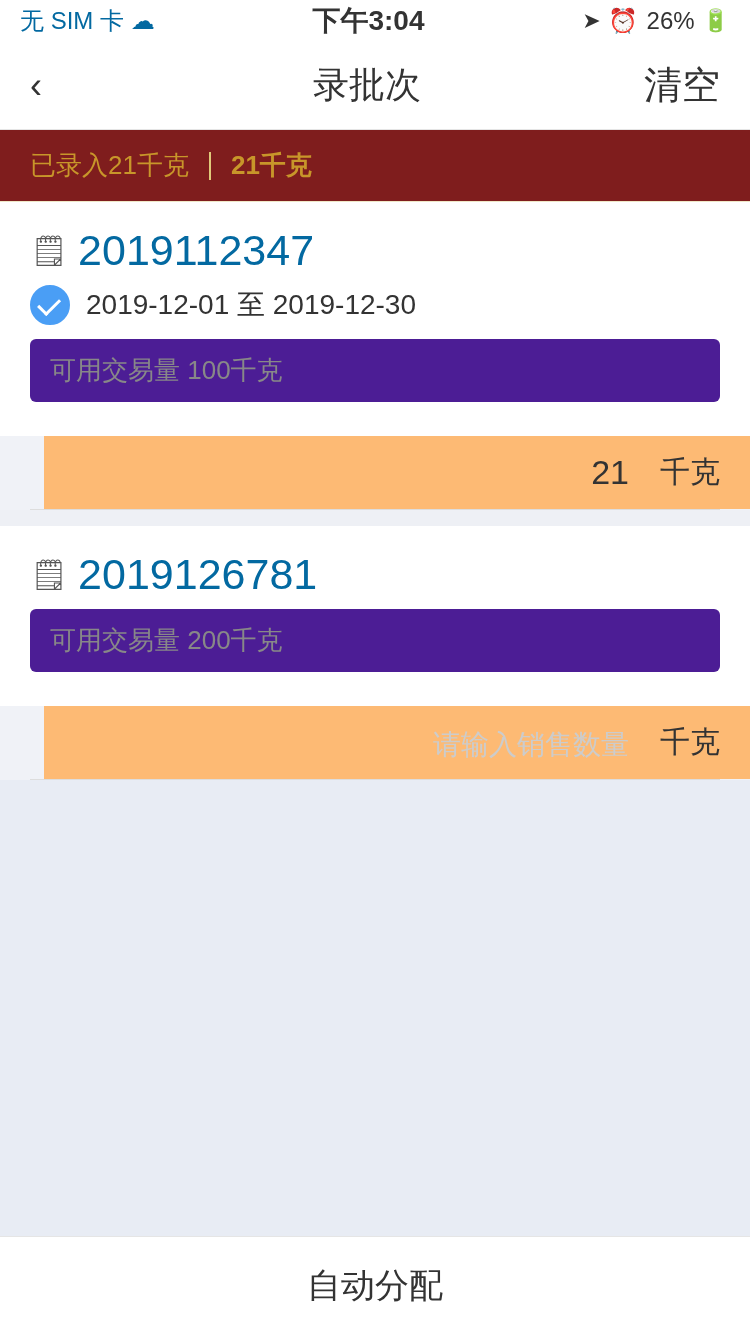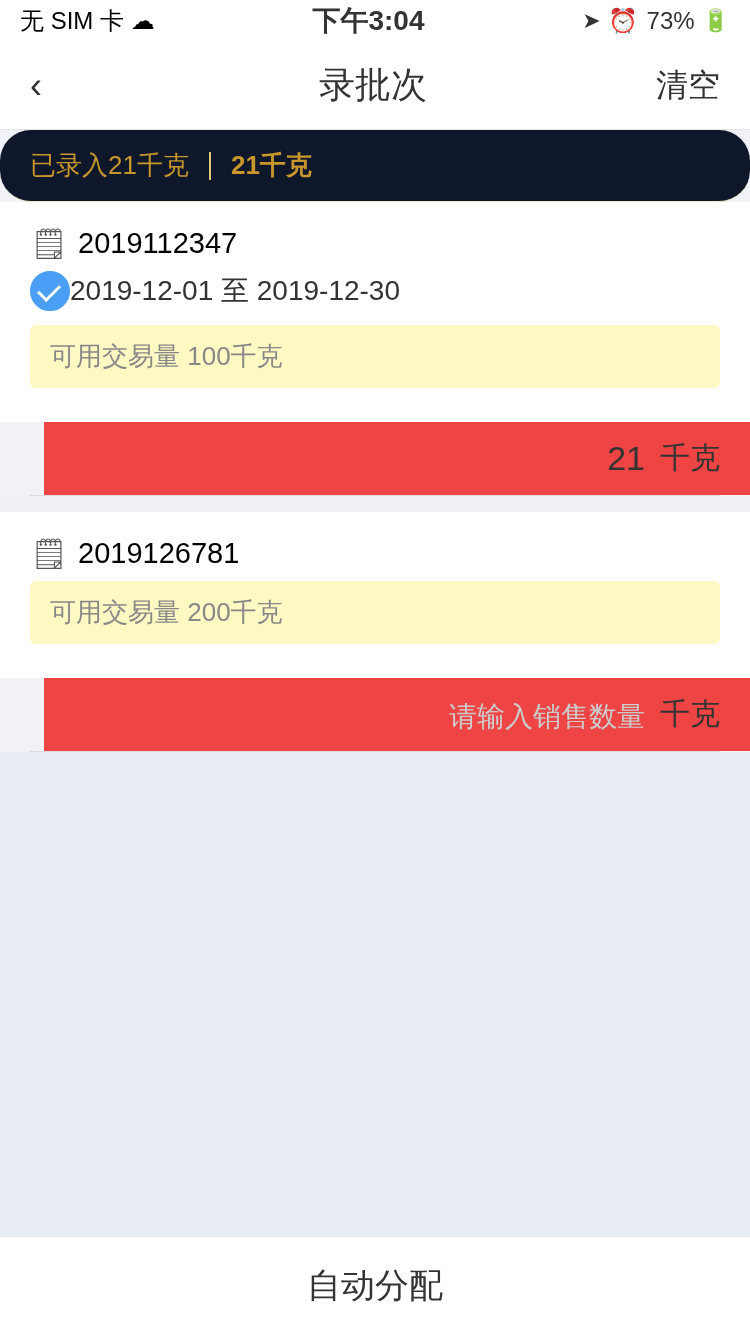--- a/index.html
+++ b/index.html
@@ -22,21 +22,21 @@
       align-items: center;
       justify-content: space-between;
       padding: 0 20px;
       font-size: 26px;
     }
     .status-left {
       display: flex;
       align-items: flex-start;
       gap: 10px;
       font-size: 24px;
-      color: #000000;
+      color: #0369a1;
     }
     .status-center {
       font-size: 28px;
       font-weight: 600;
       color: #333;
     }
     .status-right {
       display: flex;
       align-items: center;
       gap: 8px;
@@ -60,35 +60,34 @@
       color: #333;
       cursor: pointer;
       width: 60px;
     }
     .nav-title {
       font-size: 36px;
       font-weight: 500;
       color: #333;
     }
     .nav-action {
-      font-size: 32px;
+      font-size: 38px;
       color: #333;
       cursor: pointer;
     }
 
     
     .summary-bar {
       width: 750px;
-      background: #0f172a;
+      background: #7f1d1d;
       padding: 18px 30px;
       display: flex;
       align-items: center;
       gap: 20px;
       border-bottom: 1px solid #f0e8c8;
-      border-radius: 31px;
     }
     .summary-label {
       font-size: 26px;
       color: #c8962a;
     }
     .summary-divider {
       width: 2px;
       height: 28px;
       background: #e0c97a;
     }
@@ -111,28 +110,29 @@
       gap: 10px;
       margin-bottom: 10px;
     }
 
     .batch-icon {
       font-size: 30px;
       color: #555;
     }
 
     .batch-id {
-      font-size: 29px;
-      color: #000000;
+      font-size: 43px;
+      color: #0369a1;
       font-weight: 500;
     }
 
     .batch-row {
       display: flex;
       align-items: center;
+      gap: 16px;
       margin-bottom: 14px;
     }
 
     .radio-circle {
       width: 40px;
       height: 40px;
       border-radius: 50%;
       border: 2px solid #ccc;
       display: flex;
       align-items: center;
@@ -154,36 +154,37 @@
       transform: rotate(-45deg) translateY(-2px);
       display: block;
     }
 
     .batch-date {
       font-size: 28px;
       color: #333;
     }
 
     .batch-availability {
-      background: #fef9c3;
+      background: #4c1d95;
       border-radius: 6px;
       padding: 14px 20px;
       font-size: 26px;
       color: #888;
       margin-bottom: 14px;
       margin-left: 0;
     }
 
     
     .quantity-row {
       display: flex;
       align-items: center;
       justify-content: flex-end;
+      gap: 16px;
       padding: 16px 30px 16px 30px;
-      background: #ef4444;
+      background: #fdba74;
       margin-left: 44px;
     }
 
     .quantity-input {
       font-size: 34px;
       color: #333;
       text-align: right;
       border: none;
       outline: none;
       min-width: 120px;
@@ -259,21 +260,21 @@
 <body>
 
 <div class="status-bar">
   <div class="status-left">
     <span>无 SIM 卡 ☁</span>
   </div>
   <div class="status-center">下午3:04</div>
   <div class="status-right">
     <span style="font-size:22px;">➤</span>
     <span>⏰</span>
-    <span>73%</span>
+    <span>26%</span>
     <span style="font-size:22px;">🔋</span>
   </div>
 </div>
 
 <div class="nav-bar">
   <div class="nav-back">‹</div>
   <div class="nav-title">录批次</div>
   <div class="nav-action">清空</div>
 </div>
 

